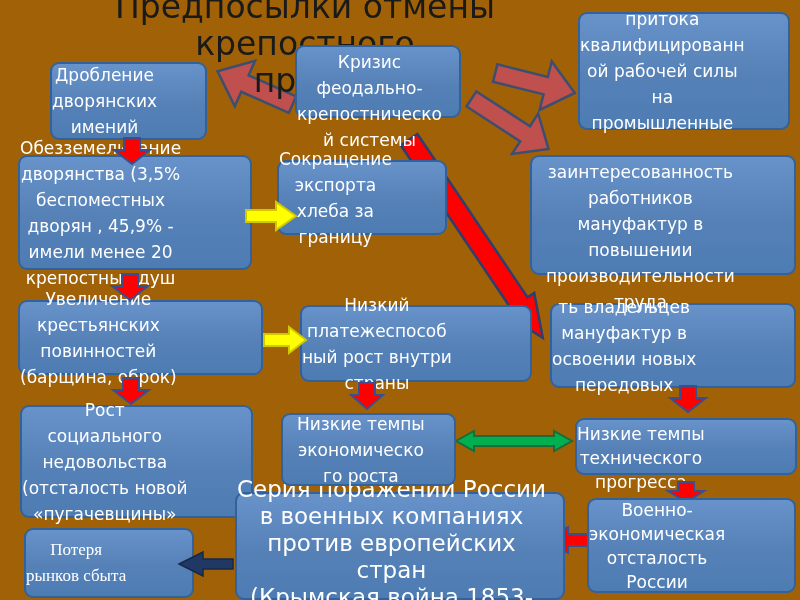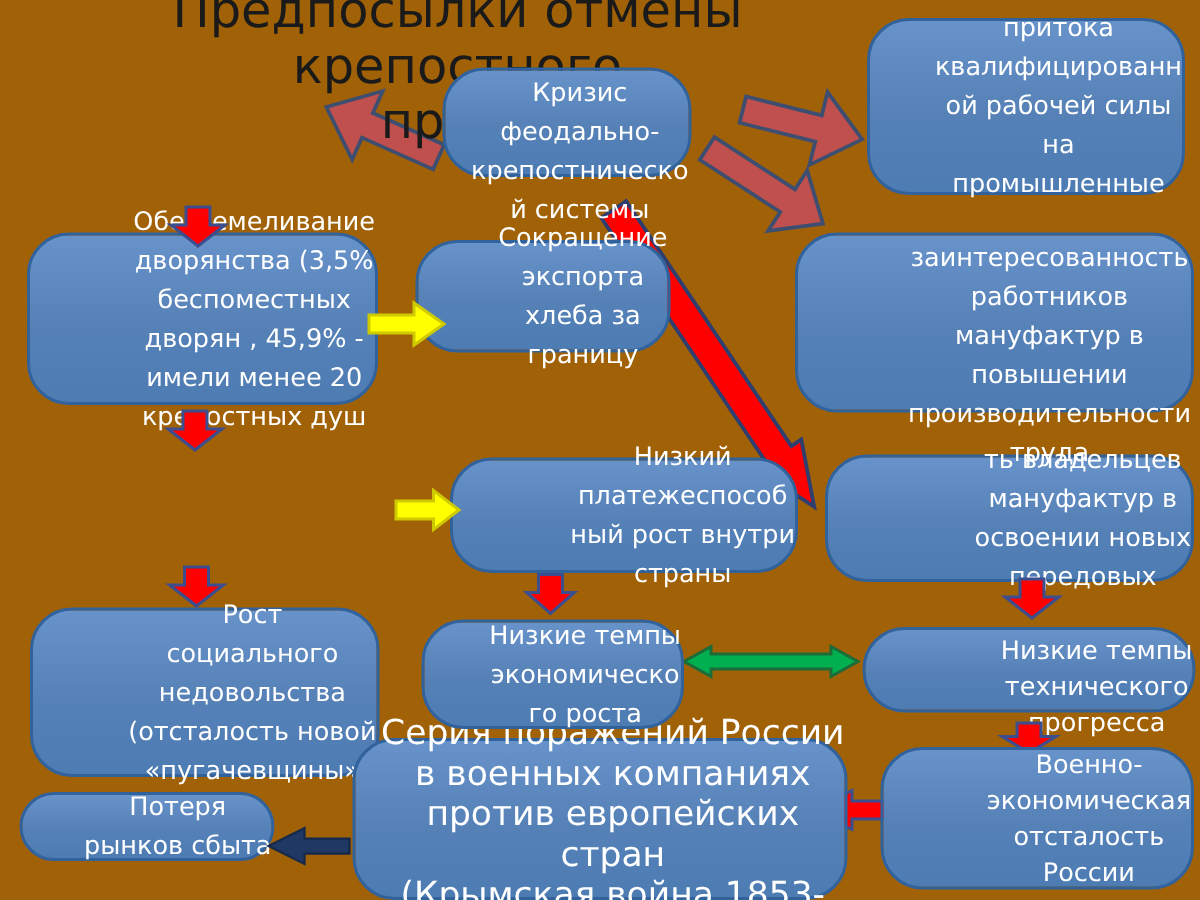--- a/index.html
+++ b/index.html
@@ -8,23 +8,23 @@
     font-family:"DejaVu Sans","Liberation Sans",sans-serif;
   }
   .slide-title{
     position:absolute;left:0;top:-12px;width:610px;z-index:2;
     text-align:center;font-size:33px;line-height:37px;color:#1a1a1a;
     white-space:pre-line;letter-spacing:0px;
   }
   .node{
     position:absolute;z-index:2;box-sizing:border-box;
     background:linear-gradient(180deg,#6793ca 0%,#5581b7 55%,#4d7cb3 100%);
-    border:2px solid #31629c;border-radius:28px;
+    border:2px solid #31629c;border-radius:9px;
     color:#ffffff;font-size:17px;line-height:26px;text-align:center;
-    display:flex;flex-direction:column;align-items:flex-end;justify-content:center;
+    display:flex;flex-direction:column;align-items:flex-start;justify-content:center;
     white-space:pre-line;overflow:visible;
   }
   .align-top{justify-content:flex-start;padding-top:2px;}
   .z3{z-index:3;padding-left:14px;}
   .z4{z-index:4;}
   .arrow{position:absolute;z-index:3;overflow:visible;}
   .behind{z-index:1;}
   
   .b0{left:50px;top:62px;width:157px;height:78px;}
   .b1{left:295px;top:45px;width:166px;height:73px;}
@@ -34,21 +34,21 @@
   .b5{left:530px;top:155px;width:266px;height:120px;}
   .b6{left:18px;top:300px;width:245px;height:75px;}
   .b7{left:300px;top:305px;width:232px;height:77px;}
   .b8{left:550px;top:290px;width:246px;height:85px;margin-top:13px;}
   .b9{left:20px;top:405px;width:233px;height:113px;}
   .b10{left:281px;top:413px;width:175px;height:73px;}
   .b11{left:575px;top:418px;width:222px;height:57px;line-height:24px;}
   .b12{left:235px;top:492px;width:330px;height:108px;font-size:23px;line-height:27px;justify-content:flex-start;}
   .b12 .txt{margin-top:-18px;}
   .b13{left:587px;top:498px;width:209px;height:95px;line-height:24px;}
-  .b14{left:13px;top:528px;width:170px;height:46px;}
+  .b14{left:24px;top:528px;width:170px;height:70px;font-family:Liberation Serif, serif;}
 </style>
 </head>
 <body>
 
 <div class="stage">
 
   <div class="slide-title">Предпосылки отмены крепостного
 права</div>
 
   <svg class="arrow behind" style="left:212px;top:60px;transform:rotate(24deg);" width="86" height="56" viewBox="0 0 86 56">
@@ -96,20 +96,23 @@
   </svg>
 
   <svg class="arrow behind" style="left:538px;top:524px;" width="100" height="32" viewBox="0 0 100 32">
     <polygon points="2,16 30,3 30,10 98,10 98,22 30,22 30,29" fill="#ff0000" stroke="#3d4e8f" stroke-width="2"></polygon>
   </svg>
 
   <svg class="arrow" style="left:177px;top:549px;" width="58" height="30" viewBox="0 0 58 30">
     <polygon points="2,15 26,3 26,10 56,10 56,20 26,20 26,27" fill="#1f3864" stroke="#16294a" stroke-width="1.5"></polygon>
   </svg>
 
+  <div class="node b0"><span class="txt">Дробление
+дворянских
+имений</span></div>
   <div class="node b1 align-top"><span class="txt">Кризис
 феодально-
 крепостническо
 й системы</span></div>
   <div class="node b2"><span class="txt">притока
 квалифицированн
 ой рабочей силы
 на
 промышленные</span></div>
   <div class="node b3"><span class="txt">Обезземеливание
@@ -121,20 +124,24 @@
   <div class="node b4"><span class="txt">Сокращение
 экспорта
 хлеба за
 границу</span></div>
   <div class="node b5 align-top z3"><span class="txt">заинтересованность
 работников
 мануфактур в
 повышении
 производительности
 труда</span></div>
+  <div class="node b6"><span class="txt">Увеличение
+крестьянских
+повинностей
+(барщина, оброк)</span></div>
   <div class="node b7"><span class="txt">Низкий
 платежеспособ
 ный рост внутри
 страны</span></div>
   <div class="node b8"><span class="txt">ть владельцев
 мануфактур в
 освоении новых
 передовых</span></div>
   <div class="node b9"><span class="txt">Рост
 социального

